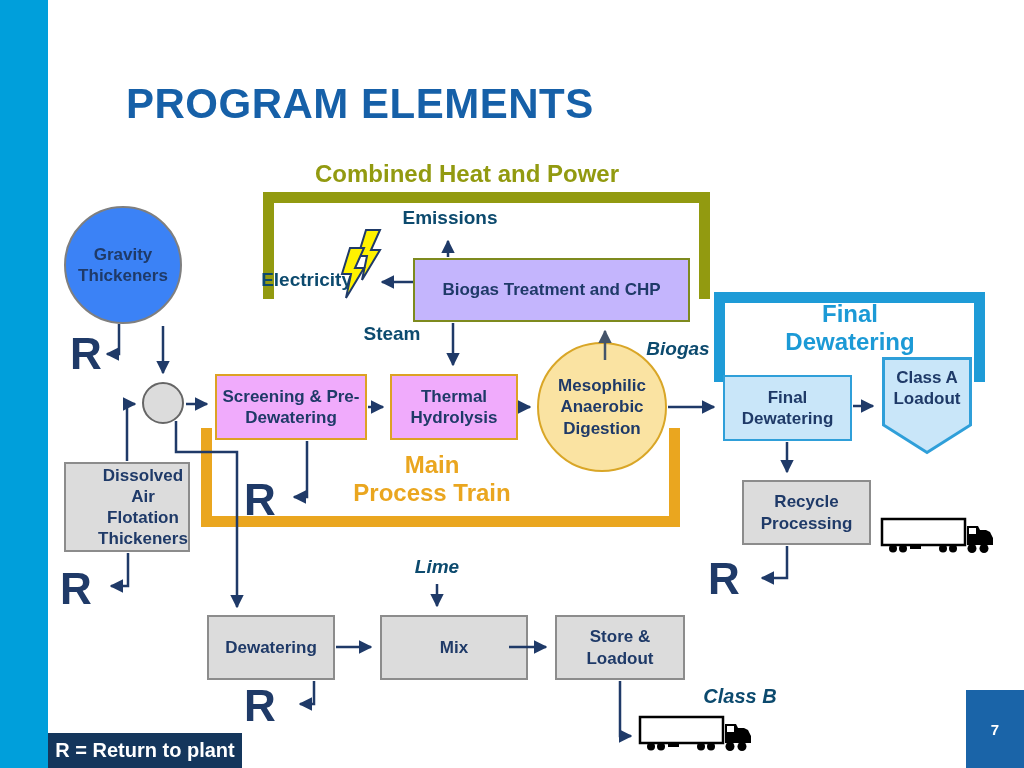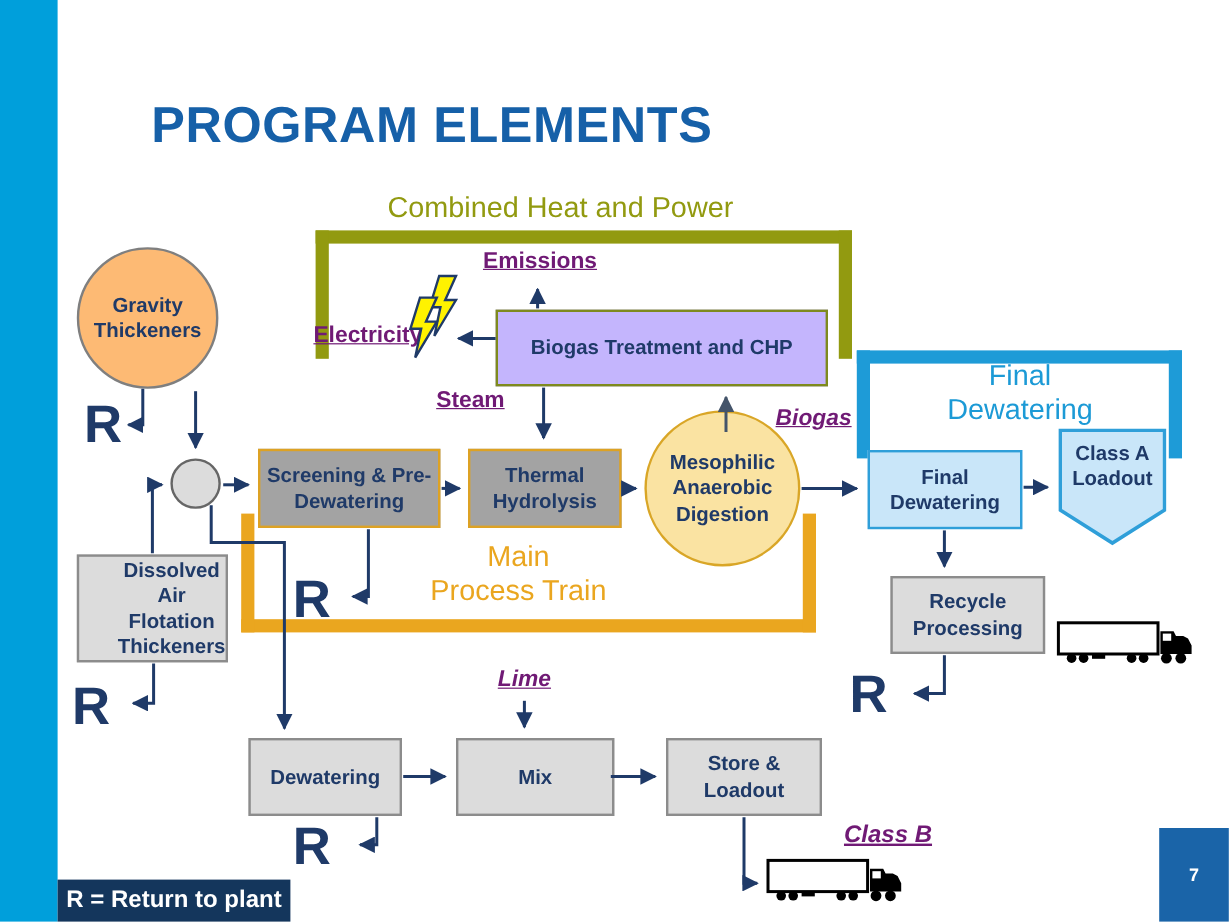--- a/index.html
+++ b/index.html
@@ -2,27 +2,27 @@
 <html><head>
 <meta charset="utf-8">
 <style>
   html,body{margin:0;padding:0;}
   body{width:1024px;height:768px;position:relative;background:#ffffff;
        font-family:"Liberation Sans",sans-serif;overflow:hidden;}
   .abs{position:absolute;box-sizing:border-box;}
   .node{display:flex;align-items:center;justify-content:center;text-align:center;
         white-space:pre-line;font-weight:bold;font-size:17px;line-height:1.25;
         color:#1F3A68;border:2px solid transparent;}
-  .proc{background:#a3a3a3;border-color:#DDA224;}
+  .proc{background:#f0abfc;border-color:#DDA224;}
   .sup{background:#DCDCDC;border-color:#8C8C8C;}
   .blu{background:#C9E6F9;border-color:#2F9FD9;}
   .circle{border-radius:50%;}
-  .lbl{font-weight:bold;font-size:19px;color:#701a75;text-align:center;white-space:pre-line;text-decoration:underline;}
+  .lbl{font-weight:bold;font-size:19px;color:#0c4a6e;text-align:center;white-space:pre-line;}
   .ital{font-style:italic;}
-  .grp{font-weight:normal;font-size:24px;text-align:center;white-space:pre-line;line-height:1.15;}
+  .grp{font-weight:bold;font-size:24px;text-align:center;white-space:pre-line;line-height:1.15;}
   .r-letter{font-weight:bold;font-size:44px;color:#1F3A68;line-height:1;}
   .bracket-down{border-top:11px solid;border-left:11px solid;border-right:11px solid;}
   .bracket-up{border-bottom:11px solid;border-left:11px solid;border-right:11px solid;}
   .olive{border-color:#929A10;color:#929A10;}
   .orange{border-color:#EAA61F;color:#EAA61F;}
   .bblue{border-color:#1E9BD7;color:#1C9AD6;}
   #title{font-size:42px;font-weight:bold;color:#1660A8;letter-spacing:.5px;}
   #legend-box{background:#14365C;color:#ffffff;font-weight:bold;font-size:20px;
               display:flex;align-items:center;justify-content:center;}
   #page-box{background:#1A64A8;color:#ffffff;font-weight:bold;font-size:15px;
@@ -39,21 +39,21 @@
 <div class="abs bracket-down olive" style="left:263px;top:192px;width:447px;height:107px;"></div>
 <div class="abs bracket-down bblue" style="left:714px;top:292px;width:271px;height:90px;"></div>
 <div class="abs bracket-up orange" style="left:201px;top:428px;width:479px;height:99px;"></div>
 
 <div class="abs grp olive" style="left:297px;top:160px;width:340px;border:none;">Combined Heat and Power</div>
 <div class="abs grp bblue" style="left:762px;top:300px;width:176px;border:none;">Final
 Dewatering</div>
 <div class="abs grp orange" style="left:330px;top:451px;width:204px;border:none;">Main
 Process Train</div>
 
-<div class="abs node sup circle" style="left:64px;top:206px;width:118px;height:118px;background:#fdba74;border-color:#7F7F7F;">
+<div class="abs node sup circle" style="left:64px;top:206px;width:118px;height:118px;background:#3b82f6;border-color:#7F7F7F;">
   <span>Gravity
 Thickeners</span>
 </div>
 <div class="abs sup circle" style="left:142px;top:382px;width:42px;height:42px;border:2px solid #666666;background:#DCDCDC;"></div>
 <div class="abs node sup" style="left:64px;top:462px;width:126px;height:90px;padding-left:32px;">
   <span>Dissolved Air
 Flotation
 Thickeners</span>
 </div>
 <div class="abs node proc" style="left:215px;top:374px;width:152px;height:66px;">
@@ -76,21 +76,21 @@
   <span>Final
 Dewatering</span>
 </div>
 <div class="abs node sup" style="left:723px;top:480px;width:129px;height:65px;margin-left:19px;">
   <span>Recycle
 Processing</span>
 </div>
 <div class="abs node sup" style="left:207px;top:615px;width:128px;height:65px;">
   <span>Dewatering</span>
 </div>
-<div class="abs node sup" style="left:380px;top:615px;width:132px;height:65px;">
+<div class="abs node sup" style="left:380px;top:615px;width:148px;height:65px;">
   <span>Mix</span>
 </div>
 <div class="abs node sup" style="left:555px;top:615px;width:130px;height:65px;">
   <span>Store &amp;
 Loadout</span>
 </div>
 
 <div class="abs" style="left:882px;top:357px;width:90px;height:98px;">
   <svg width="90" height="98" viewBox="0 0 90 98">
     <path d="M1.5,1.5 H88.5 V68 L45,95.5 L1.5,68 Z" fill="#C9E6F9" stroke="#2F9FD9" stroke-width="3"></path>

